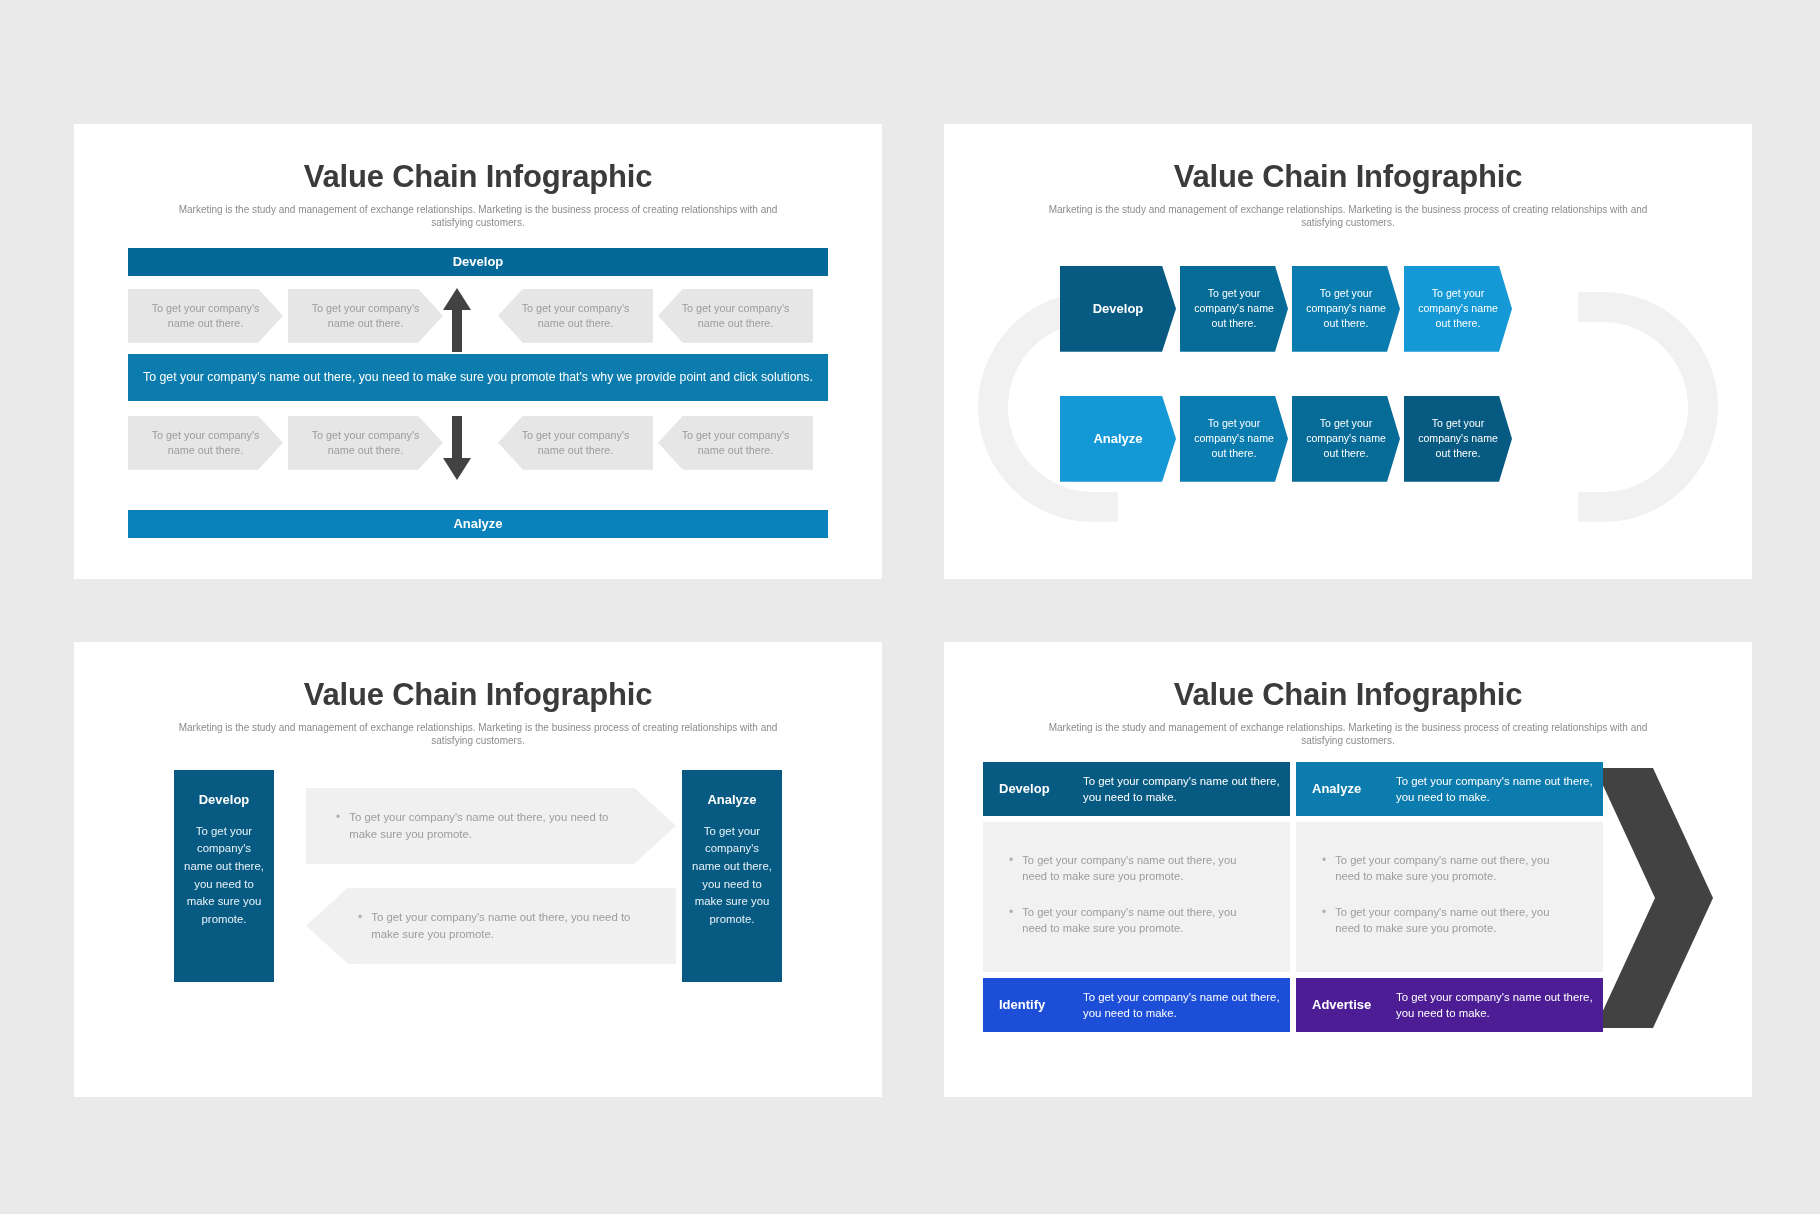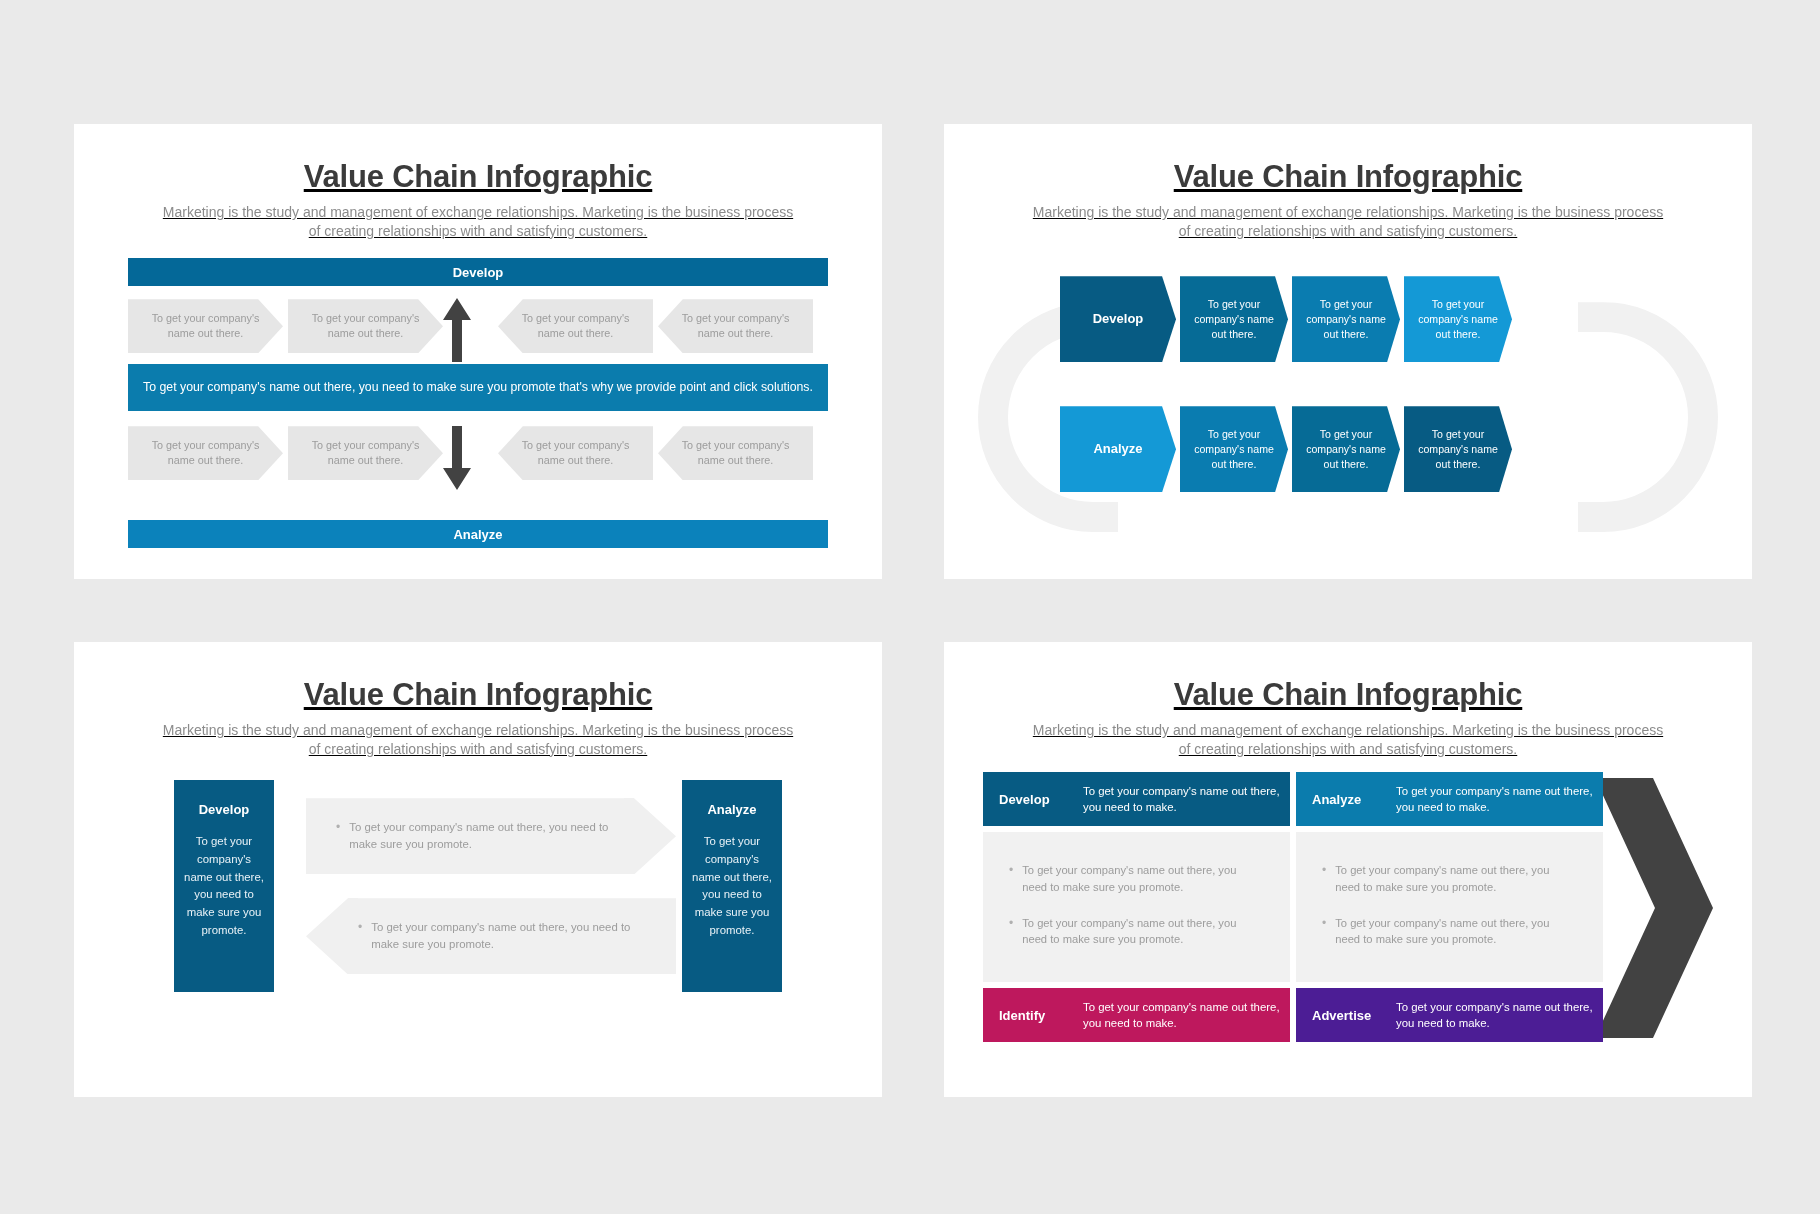--- a/index.html
+++ b/index.html
@@ -4,32 +4,32 @@
 <style>
   html,body{margin:0;padding:0;}
   body{
     width:1820px;height:1214px;
     background:#eaeaea;
     font-family:"Liberation Sans",sans-serif;
     overflow:hidden;
   }
   .stage{position:relative;width:1820px;height:1214px;}
 
-  .slide{position:absolute;background:#ffffff;overflow:hidden;text-decoration:underline;}
+  .slide{position:absolute;background:#ffffff;overflow:hidden;}
   #slide-1{left:74px;top:124px;width:808px;height:455px;}
   #slide-2{left:944px;top:124px;width:808px;height:455px;}
   #slide-3{left:74px;top:642px;width:808px;height:455px;}
   #slide-4{left:944px;top:642px;width:808px;height:455px;}
 
   .s-title{
     text-align:center;font-size:31px;font-weight:bold;color:#3b3b3b;
     letter-spacing:-.2px;margin:0;padding-top:36px;line-height:1.1;
   }
   .s-sub{
-    text-align:center;font-size:14px;color:#8b8b8b;line-height:1.33;
+    text-align:center;font-size:10px;color:#8b8b8b;line-height:1.33;
     margin:9px auto 0;width:640px;
   }
 
   
   .p1-wrap{position:relative;margin:18px auto 0;width:700px;height:285px;}
   .p1-band{
     position:absolute;left:0;width:700px;box-sizing:border-box;
     color:#fff;text-align:center;display:flex;align-items:center;
     justify-content:center;
   }
@@ -260,21 +260,21 @@
             <div class="bullet">
               <span class="dot">•</span>
               <span>To get your company's name out there, you need to make sure you promote.</span>
             </div>
           </div>
         </div>
 
         <div class="p4-sp"></div>
 
         <div class="p4-r">
-          <div class="p4-head" style="background:#be185d">
+          <div class="p4-head" style="background:#1d4ed8">
             <span class="lbl">Identify</span>
             <span class="txt">To get your company's name out there, you need to make.</span>
           </div>
           <div class="p4-head" style="background:#4c1d95">
             <span class="lbl">Advertise</span>
             <span class="txt">To get your company's name out there, you need to make.</span>
           </div>
         </div>
       </div>
     </div>

